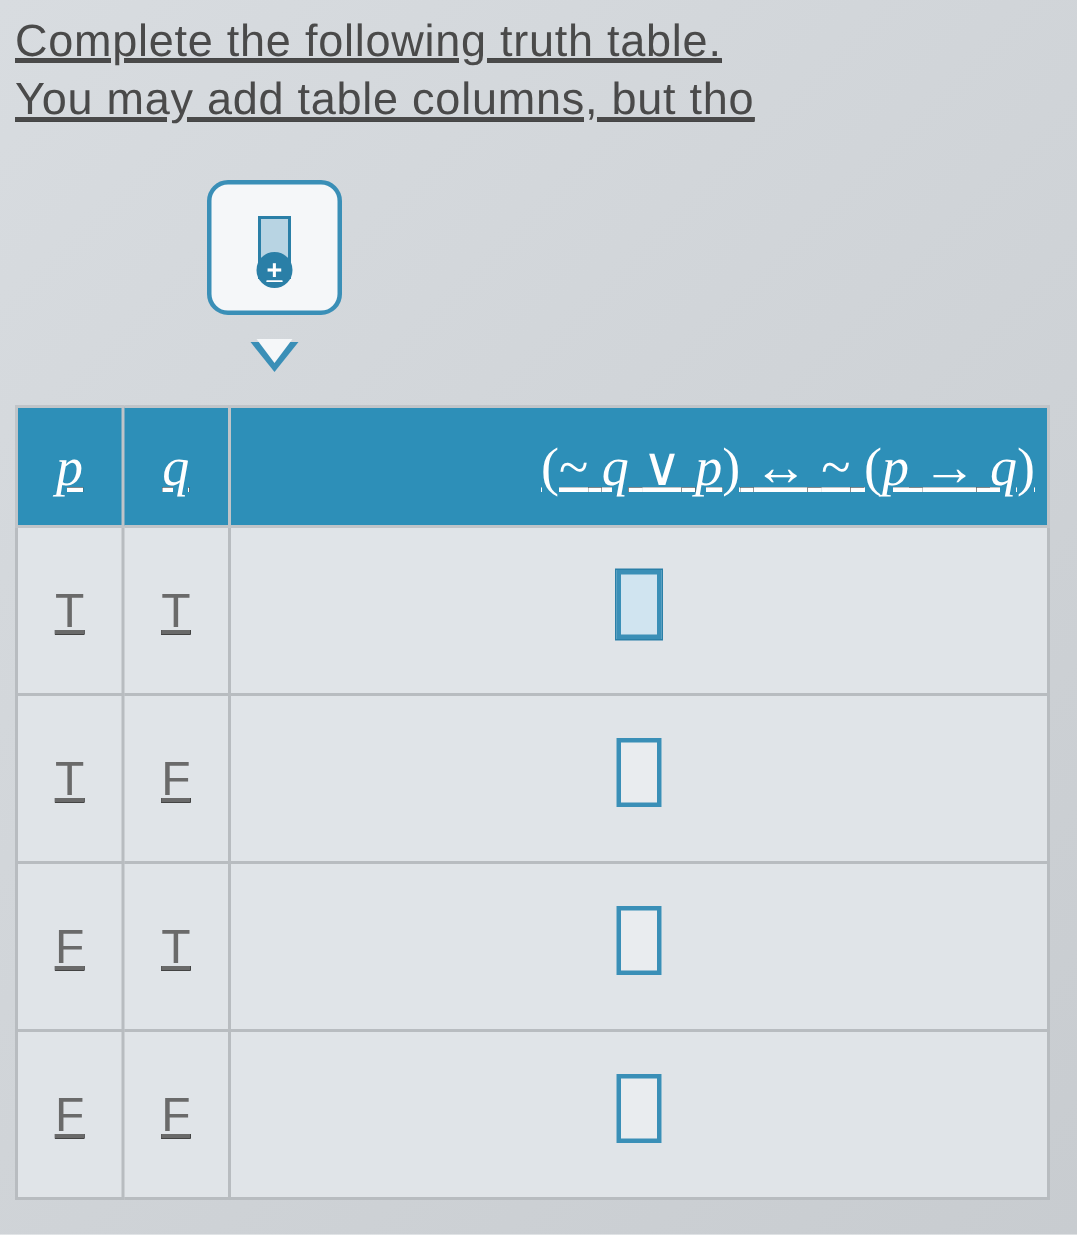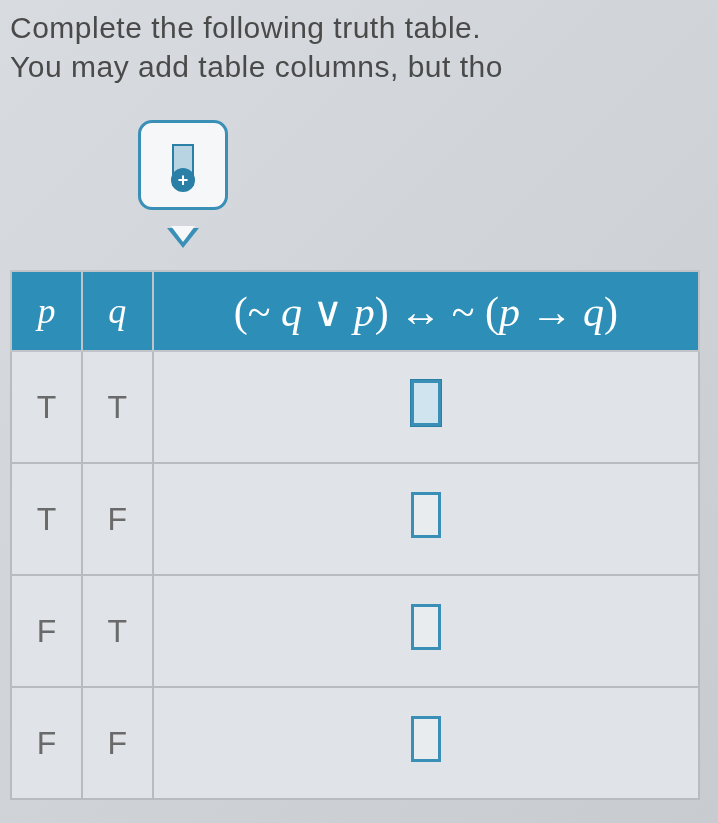--- a/index.html
+++ b/index.html
@@ -1,18 +1,19 @@
 <!DOCTYPE html>
 <html><head>
   <meta charset="utf-8">
   <style>
     * {
       margin: 0;
       padding: 0;
       box-sizing: border-box;
+      text-decoration: underline;
     }
     body {
       width: 718px;
       height: 823px;
       background: linear-gradient(135deg, #d8dce0 0%, #c8ccd0 100%);
       font-family: Arial, sans-serif;
       overflow: hidden;
       position: relative;
     }
     .instructions {
@@ -100,22 +101,23 @@
       color: white;
       font-family: 'Times New Roman', serif;
       font-style: italic;
       font-size: 36px;
       font-weight: normal;
       padding: 18px 8px;
       border: 2px solid #c0c4c8;
       text-align: center;
     }
     .truth-table th.formula {
-      font-size: 42px;
+      font-size: 36px;
       padding: 14px 8px;
+      text-align: right;
     }
     .truth-table td {
       border: 2px solid #b8bcc0;
       padding: 28px 8px;
       text-align: center;
       font-family: Arial, sans-serif;
       font-size: 32px;
       color: #6a6a6a;
       background: #e0e4e8;
       height: 110px;

